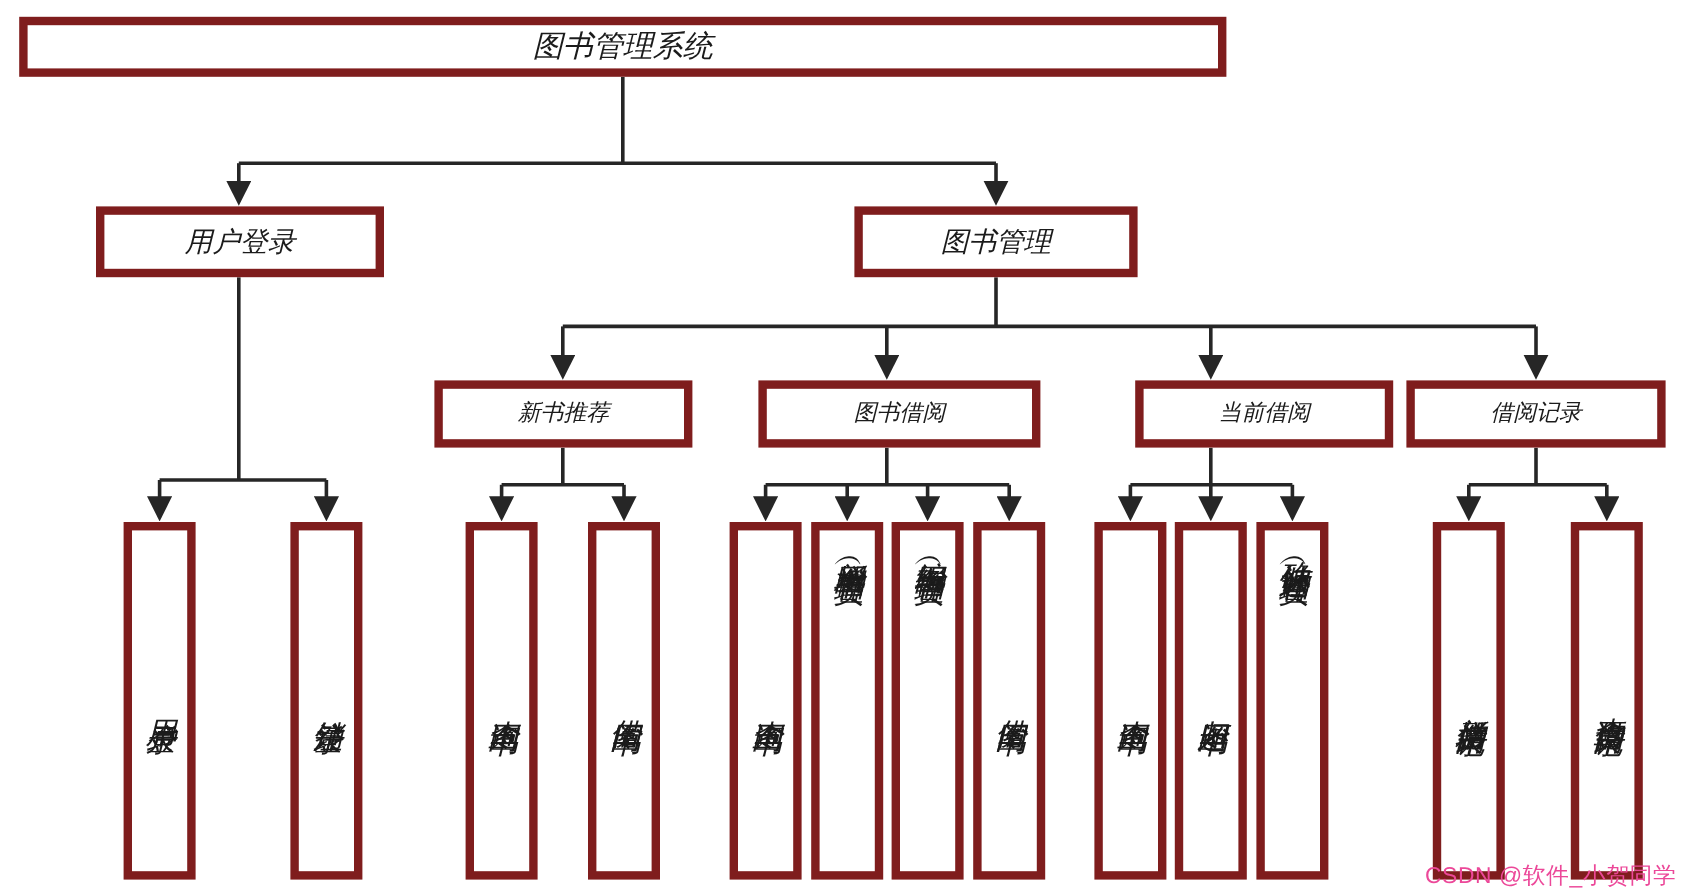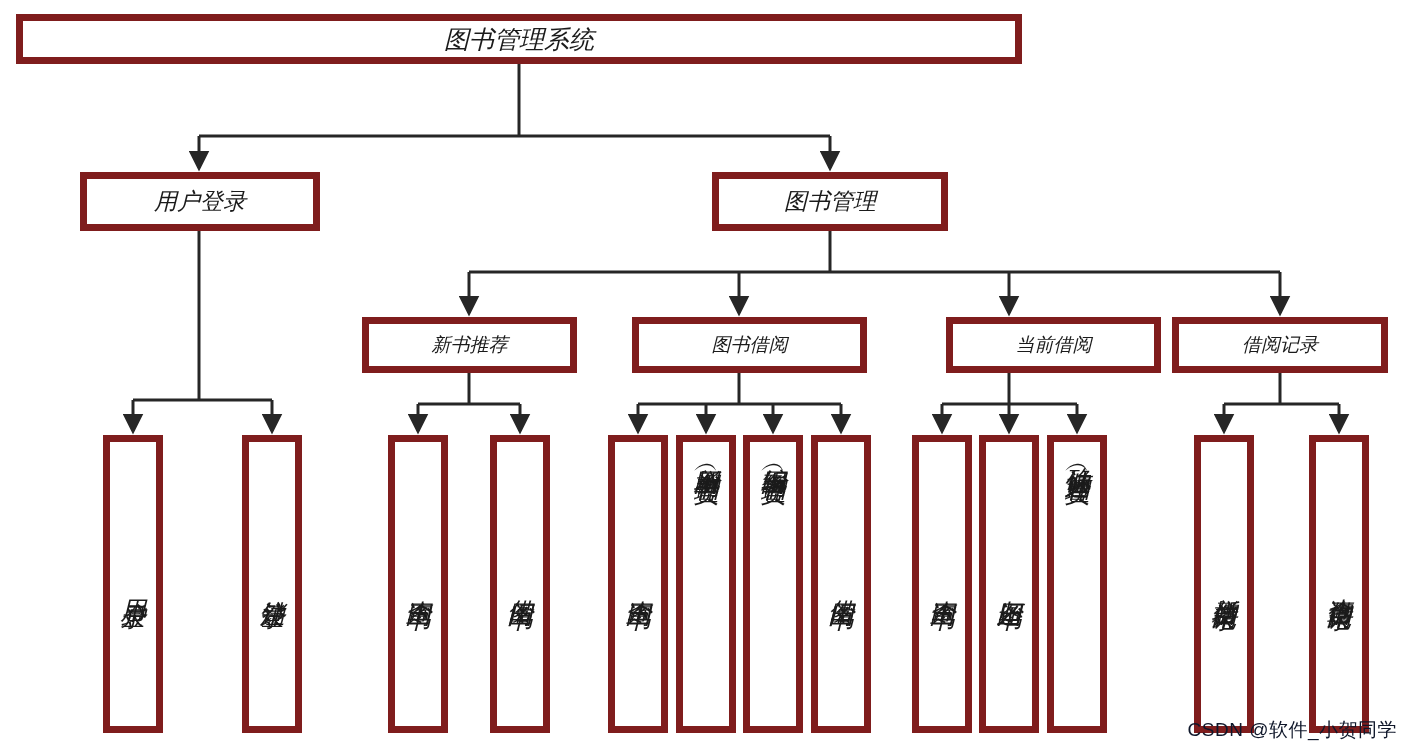--- a/index.html
+++ b/index.html
@@ -56,21 +56,21 @@
     align-items: flex-start;
     justify-content: center;
     padding-top: 6px;
   }
   .leaf.center-v { align-items: center; padding-top: 0; }
   #watermark {
     position: absolute;
     right: 8px;
     bottom: 4px;
     font-size: 19px;
-    color: #0f172a;
+    color: #ec4899;
     letter-spacing: 0.5px;
     user-select: none;
     white-space: nowrap;
   }
 </style>
 </head>
 <body>
 
 <div id="diagram-root">
 

